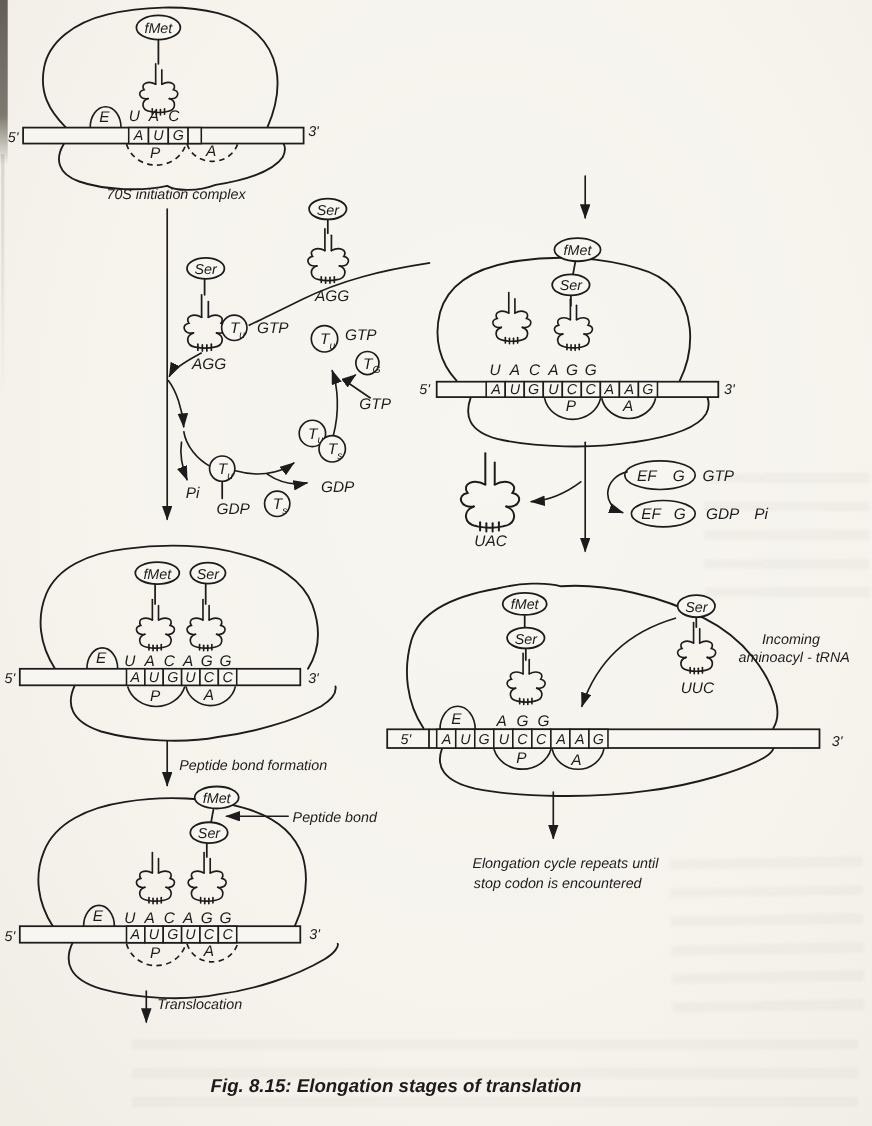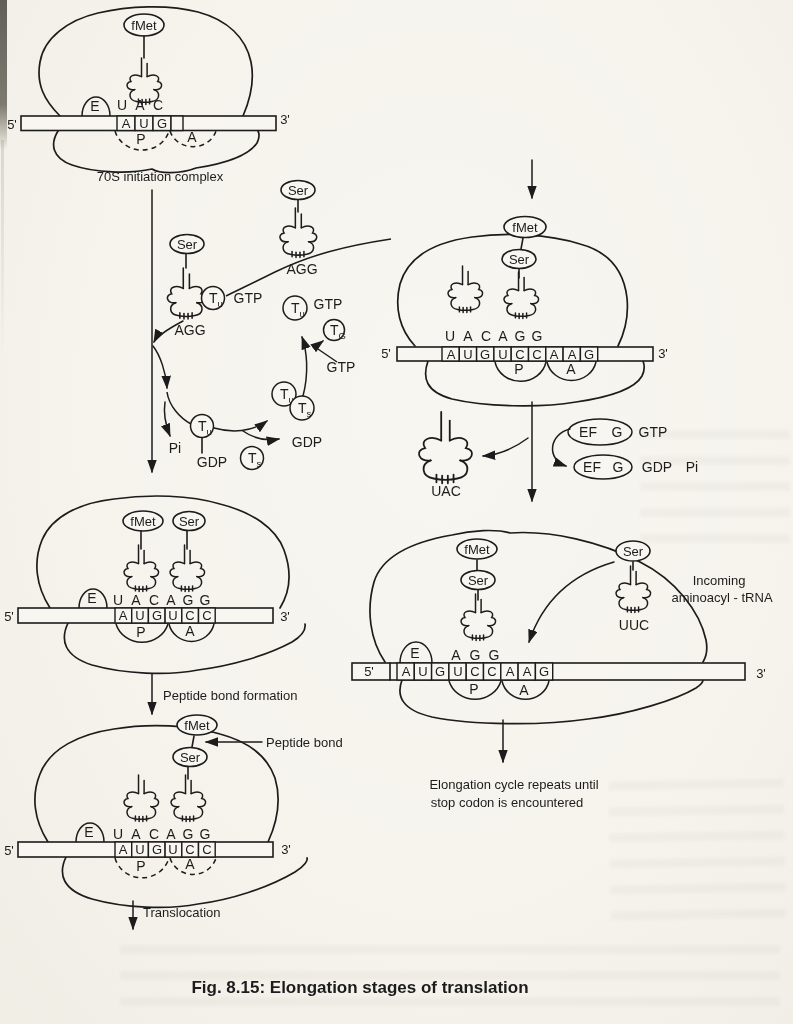--- a/index.html
+++ b/index.html
@@ -1,18 +1,18 @@
 <!DOCTYPE html>
 <html><head>
 <meta charset="utf-8">
 <style>
   html,body{margin:0;padding:0;background:#e8e6e0;}
   .page{position:relative;width:793px;height:1024px;margin:0 auto;overflow:hidden;
         background:radial-gradient(ellipse at 55% 40%, #f8f6f1 0%, #f5f3ec 60%, #efede4 100%);
-        font-family:"Liberation Sans", sans-serif;}
+        font-family:"Liberation Sans", sans-serif;font-style:italic;}
   .edge-shadow{position:absolute;left:0;top:0;width:7px;height:150px;
         background:linear-gradient(to bottom,#4a463f 0%,#6b665c 70%,rgba(107,102,92,0) 100%);
         opacity:.85;filter:blur(.4px);}
   .edge-shadow2{position:absolute;left:1px;top:140px;width:3px;height:220px;
         background:linear-gradient(to bottom,#8a857a,rgba(138,133,122,0));opacity:.25;}
   .smudge{position:absolute;background:repeating-linear-gradient(to bottom,#8d897c 0 9px,rgba(141,137,124,0) 9px 26px);
         opacity:.055;filter:blur(1.6px);pointer-events:none;}
   svg{position:absolute;left:0;top:0;}
   svg text{fill:#1c1c1c;} .t13{font-size:13px;} .t14{font-size:14px;} .sub{font-size:9.5px;}
   .cap{font-size:17px;font-weight:bold;}

